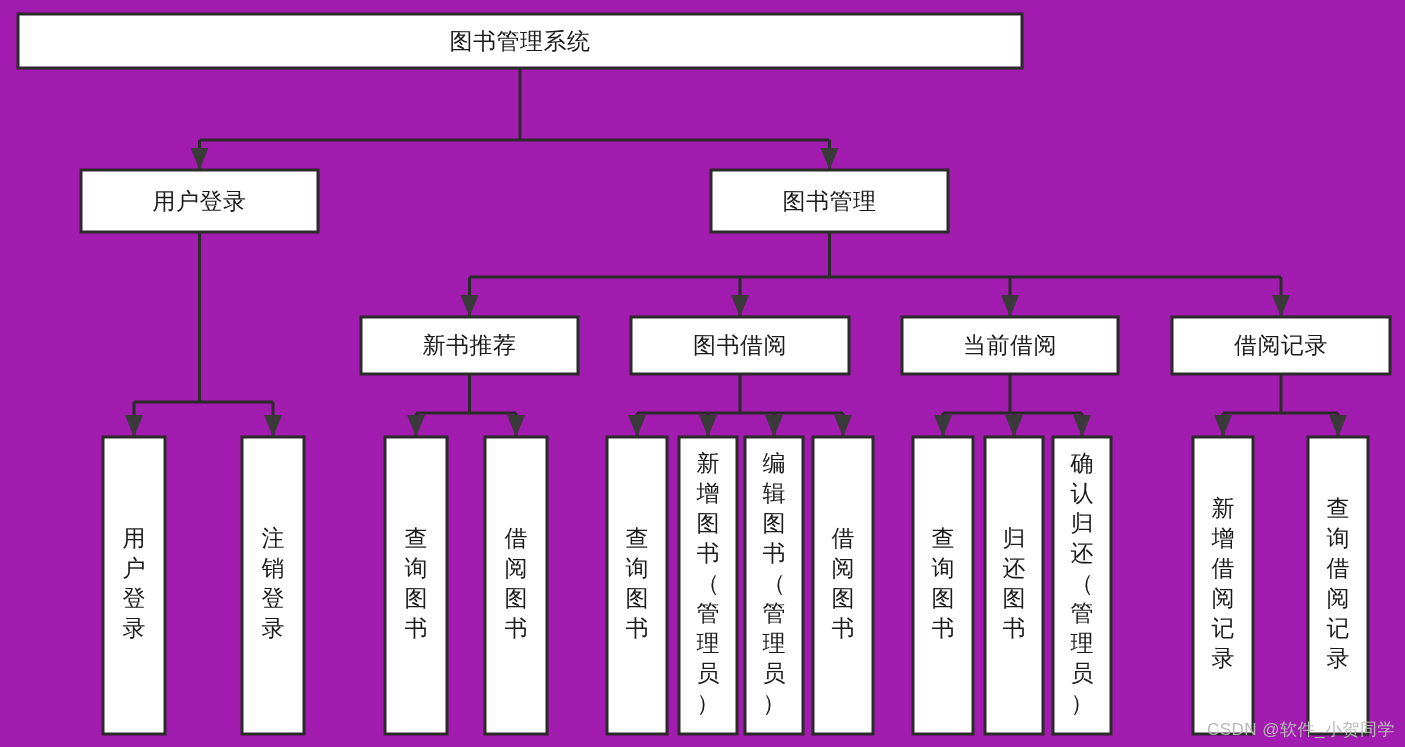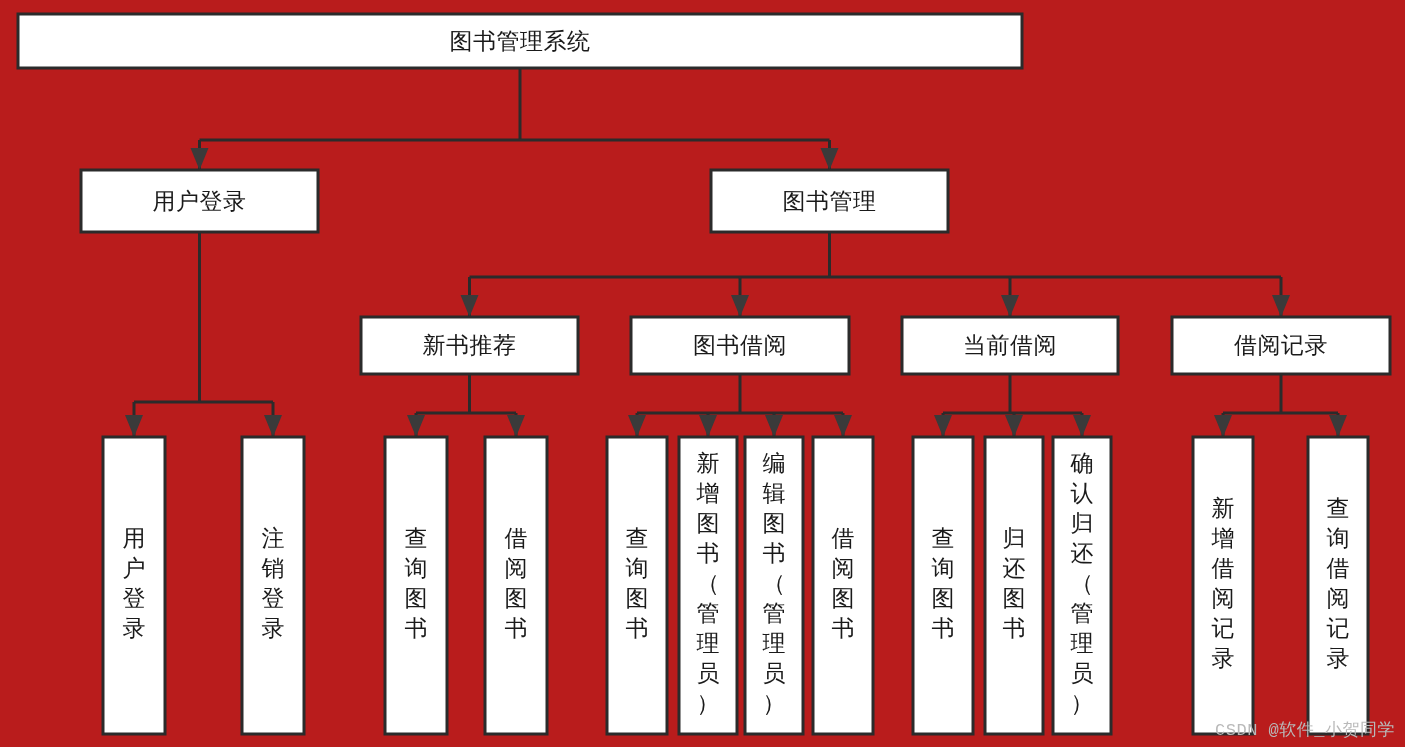--- a/index.html
+++ b/index.html
@@ -12,21 +12,21 @@
     width: 1405px;
     height: 747px;
     font-family: "DejaVu Sans", "Liberation Sans", sans-serif;
     overflow: hidden;
     position: relative;
   }
   #diagram-root {
     position: relative;
     width: 1405px;
     height: 747px;
-    background: #b91c1c;
+    background: #a21caf;
   }
   svg#tree-svg {
     position: absolute;
     left: 0;
     top: 0;
     width: 1405px;
     height: 747px;
     display: block;
   }
   .node-box {
@@ -56,21 +56,21 @@
     font-family: "DejaVu Sans", "Liberation Sans", sans-serif;
     font-size: 23px;
     fill: #1a1a1a;
     text-anchor: middle;
     letter-spacing: 0px;
   }
   .watermark {
     position: absolute;
     right: 10px;
     bottom: 6px;
-    font-family: Liberation Mono, monospace;
+    font-family: Liberation Sans, sans-serif;
     font-size: 17px;
     color: #b9b9b9;
     white-space: nowrap;
     user-select: none;
     letter-spacing: 0.5px;
   }
 </style>
 </head>
 <body>
 

